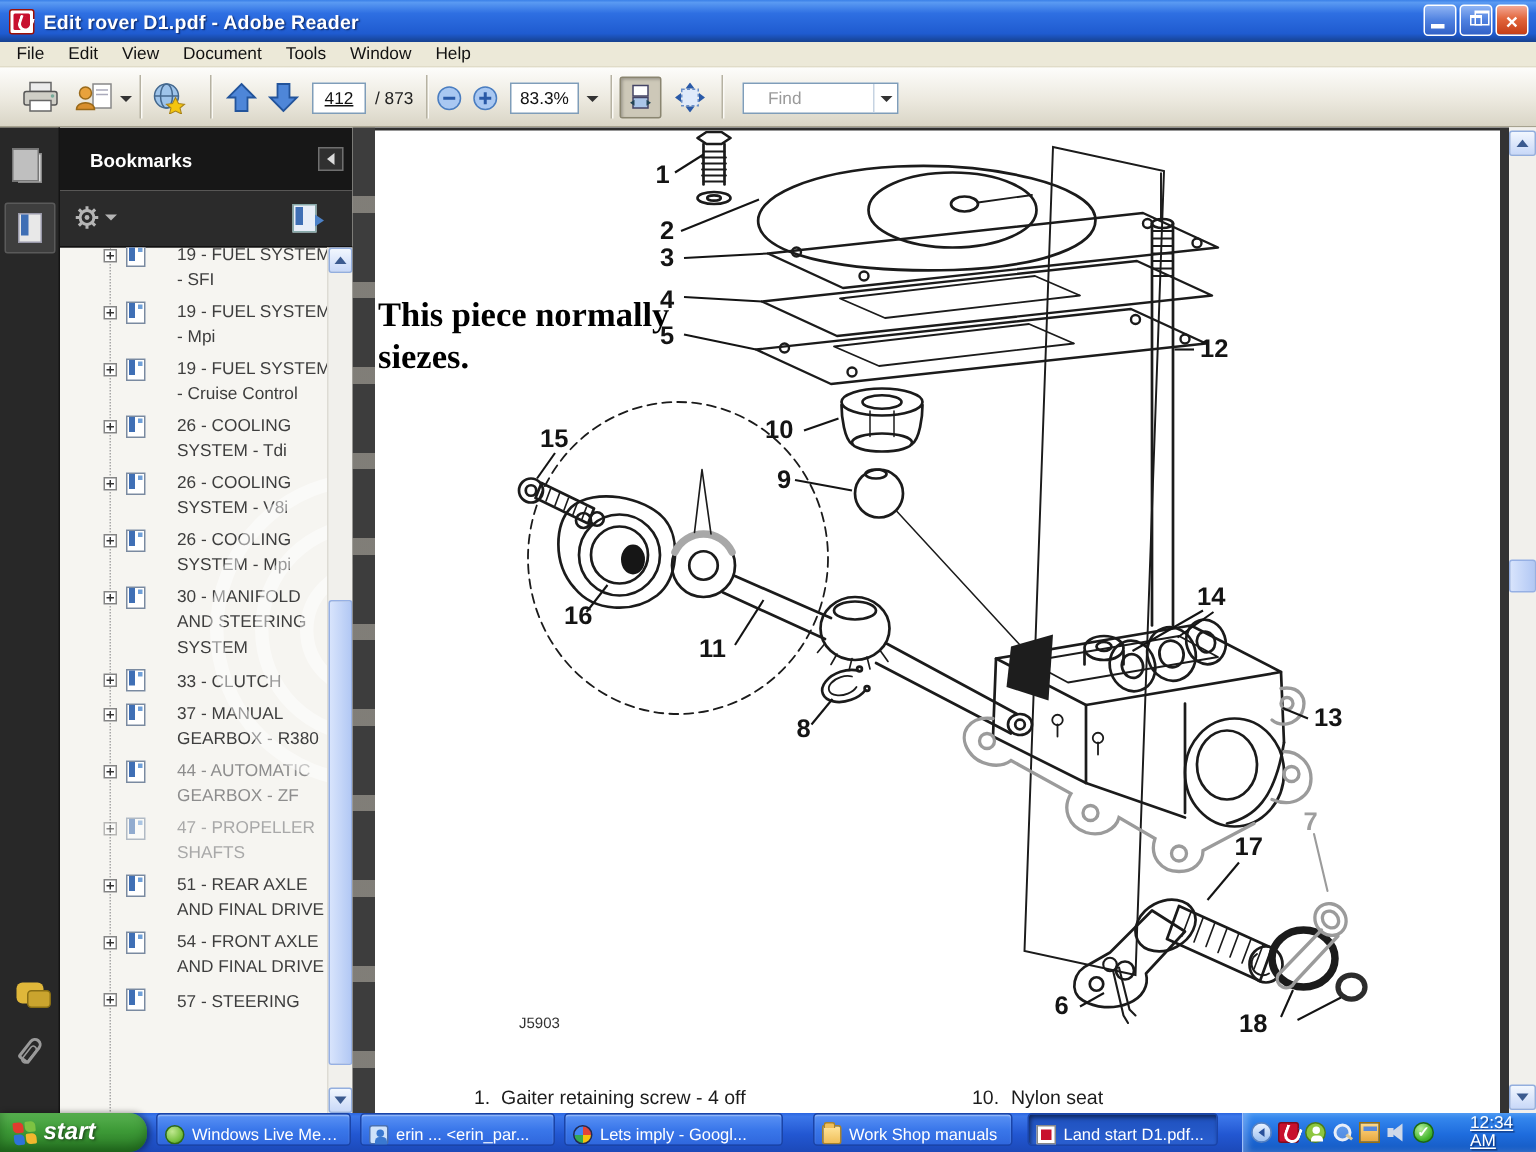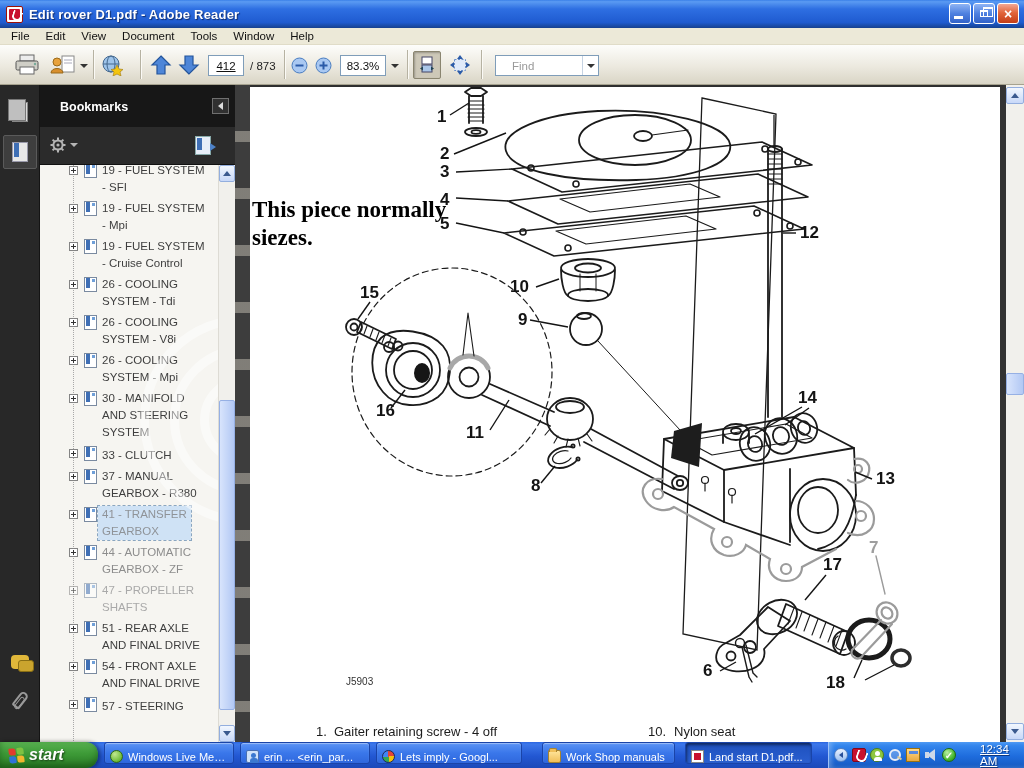--- a/index.html
+++ b/index.html
@@ -68,21 +68,21 @@
   .bm-list { position:absolute; left:0; top:80px; right:17px; bottom:0; overflow:hidden; padding-top:0; }
   .bm-tree { position:absolute; left:33px; top:0; height:588px; border-left:1px dotted #a8a8a8; }
   .bm-item { position:relative; padding-left:62px; margin-top:-3px; margin-bottom:0; }
   .bm-item + .bm-item { margin-top:4px; }
   .bm-plus { position:absolute; left:29px; top:4px; width:9px; height:9px; background:#fff; border:1px solid #848484; }
   .bm-plus::before { content:""; position:absolute; left:1px; top:3px; width:5px; height:1px; background:#333; }
   .bm-plus::after { content:""; position:absolute; left:3px; top:1px; width:1px; height:5px; background:#333; }
   .bm-pageicon { position:absolute; left:44px; top:1px; width:13px; height:15px; background:#fff; border:1px solid #7a8aa0; }
   .bm-pageicon::before { content:""; position:absolute; left:1px; top:0; width:4px; height:10px; background:#3f6fb5; }
   .bm-pageicon::after { content:""; position:absolute; right:1px; top:1px; width:3px; height:3px; background:#6f9fd8; }
-  .bm-line { font-size:11.5px; line-height:17px; color:#3e3e3e; white-space:nowrap; }
+  .bm-line { font-size:11.5px; line-height:17px; color:#3e3e3e; white-space:nowrap;margin-left:16px; }
   .bm-text { display:inline-block; }
   .t-selected .bm-text { background:#cfe2f5; outline:1px dashed #8aa6c0; padding:0 4px; margin-left:-4px; }
   .t-selected .bm-line { color:#8f9398; }
   .t-faded .bm-line { color:#8d8d8d; }
   .t-faded2 .bm-line { color:#a9a9a9; }
   .t-faded2 .bm-plus, .t-faded2 .bm-pageicon { opacity:.55; }
   .swirl { position:absolute; border:9px solid rgba(255,255,255,.48); border-radius:50%; pointer-events:none; }
 
   
   .sb { position:absolute; background:#f1f0ec; }
@@ -318,21 +318,20 @@
       <i class="bm-tree"></i>
     <div class="bm-item t-normal"><span class="bm-plus"></span><span class="bm-pageicon"></span><span class="bm-text"><div class="bm-line">19 - FUEL SYSTEM</div><div class="bm-line">- SFI</div></span></div>
         <div class="bm-item t-normal"><span class="bm-plus"></span><span class="bm-pageicon"></span><span class="bm-text"><div class="bm-line">19 - FUEL SYSTEM</div><div class="bm-line">- Mpi</div></span></div>
         <div class="bm-item t-normal"><span class="bm-plus"></span><span class="bm-pageicon"></span><span class="bm-text"><div class="bm-line">19 - FUEL SYSTEM</div><div class="bm-line">- Cruise Control</div></span></div>
         <div class="bm-item t-normal"><span class="bm-plus"></span><span class="bm-pageicon"></span><span class="bm-text"><div class="bm-line">26 - COOLING</div><div class="bm-line">SYSTEM - Tdi</div></span></div>
         <div class="bm-item t-normal"><span class="bm-plus"></span><span class="bm-pageicon"></span><span class="bm-text"><div class="bm-line">26 - COOLING</div><div class="bm-line">SYSTEM - V8i</div></span></div>
         <div class="bm-item t-normal"><span class="bm-plus"></span><span class="bm-pageicon"></span><span class="bm-text"><div class="bm-line">26 - COOLING</div><div class="bm-line">SYSTEM - Mpi</div></span></div>
         <div class="bm-item t-normal"><span class="bm-plus"></span><span class="bm-pageicon"></span><span class="bm-text"><div class="bm-line">30 - MANIFOLD</div><div class="bm-line">AND STEERING</div><div class="bm-line">SYSTEM</div></span></div>
         <div class="bm-item t-normal"><span class="bm-plus"></span><span class="bm-pageicon"></span><span class="bm-text"><div class="bm-line">33 - CLUTCH</div></span></div>
         <div class="bm-item t-normal"><span class="bm-plus"></span><span class="bm-pageicon"></span><span class="bm-text"><div class="bm-line">37 - MANUAL</div><div class="bm-line">GEARBOX - R380</div></span></div>
-        <div class="bm-item t-selected"><span class="bm-plus"></span><span class="bm-pageicon"></span><span class="bm-text"><div class="bm-line">41 - TRANSFER</div><div class="bm-line">GEARBOX</div></span></div>
         <div class="bm-item t-faded"><span class="bm-plus"></span><span class="bm-pageicon"></span><span class="bm-text"><div class="bm-line">44 - AUTOMATIC</div><div class="bm-line">GEARBOX - ZF</div></span></div>
         <div class="bm-item t-faded2"><span class="bm-plus"></span><span class="bm-pageicon"></span><span class="bm-text"><div class="bm-line">47 - PROPELLER</div><div class="bm-line">SHAFTS</div></span></div>
         <div class="bm-item t-normal"><span class="bm-plus"></span><span class="bm-pageicon"></span><span class="bm-text"><div class="bm-line">51 - REAR AXLE</div><div class="bm-line">AND FINAL DRIVE</div></span></div>
         <div class="bm-item t-normal"><span class="bm-plus"></span><span class="bm-pageicon"></span><span class="bm-text"><div class="bm-line">54 - FRONT AXLE</div><div class="bm-line">AND FINAL DRIVE</div></span></div>
         <div class="bm-item t-normal"><span class="bm-plus"></span><span class="bm-pageicon"></span><span class="bm-text"><div class="bm-line">57 - STEERING</div></span></div>
       </div>
     <i class="swirl" style="left:160px;top:290px;width:90px;height:90px;"></i>
     <i class="swirl" style="left:130px;top:260px;width:150px;height:150px;"></i>
     <i class="swirl" style="left:100px;top:230px;width:210px;height:210px;"></i>
 

